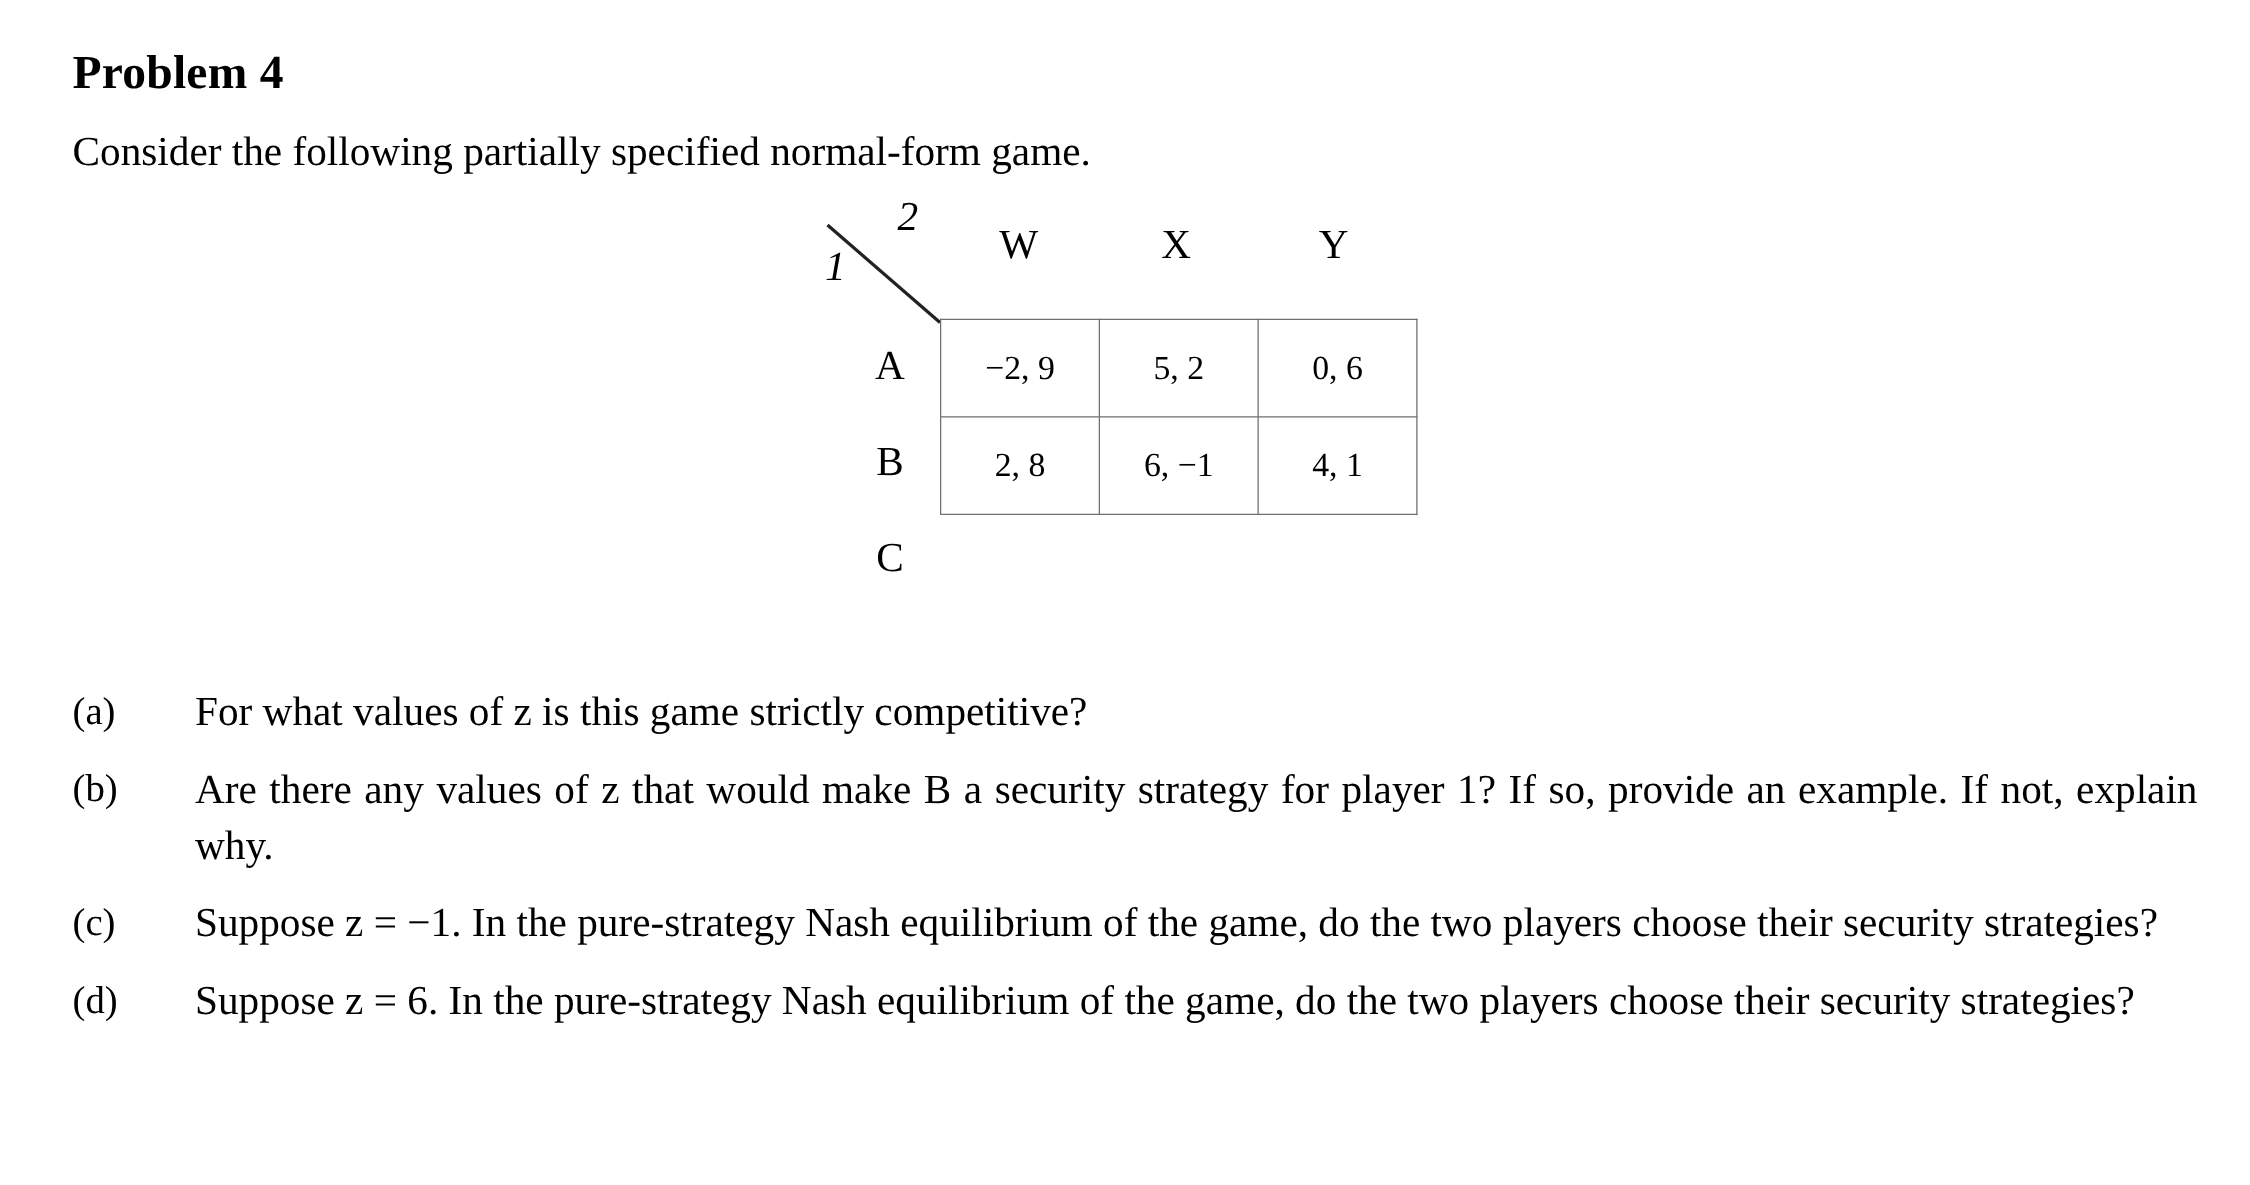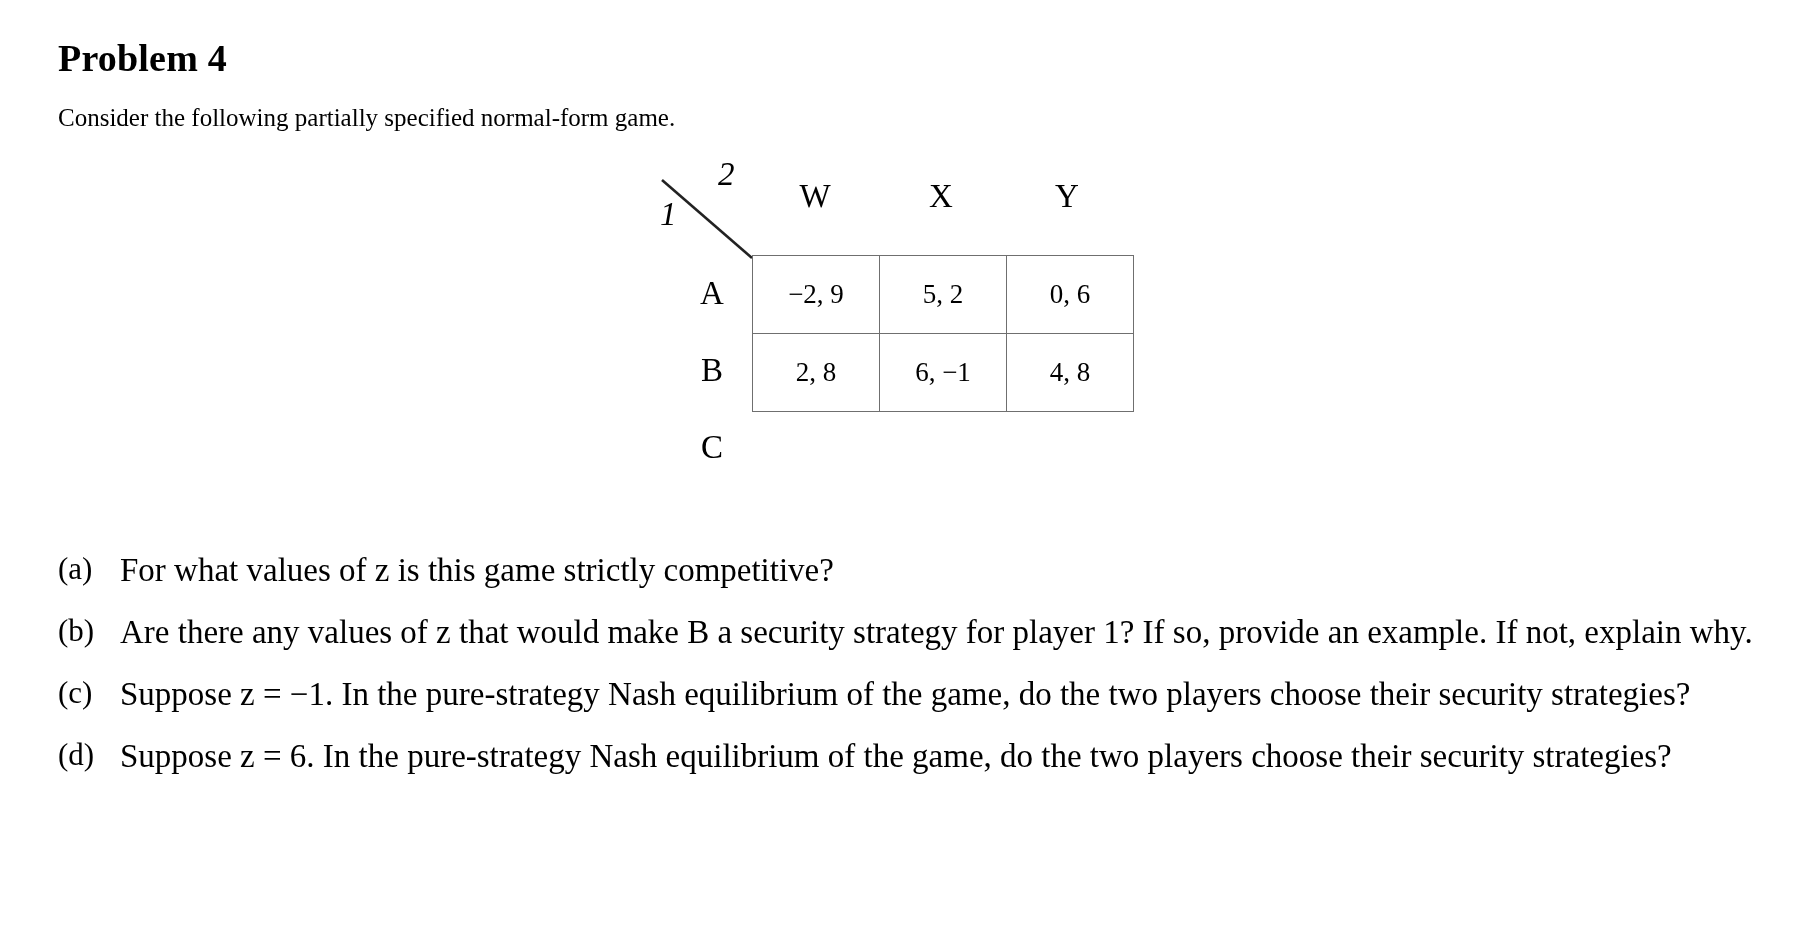--- a/index.html
+++ b/index.html
@@ -29,21 +29,21 @@
     top: 36px;
     font-size: 38px;
     font-weight: bold;
     letter-spacing: 0.2px;
   }
 
   .intro-line {
     position: absolute;
     left: 58px;
     top: 104px;
-    font-size: 25px;
+    font-size: 33px;
   }
 
   
   .matrix-wrap {
     position: absolute;
     left: 650px;
     top: 168px;
     width: 500px;
     height: 300px;
   }
@@ -136,20 +136,21 @@
     position: absolute;
     left: 0;
     top: 0;
     width: 56px;
     font-size: 31px;
   }
   .qtext {
     display: block;
     text-align: justify;
     text-justify: inter-word;
+    margin-left: 36px;
   }
   .qtext.nojust {
     text-align: left;
   }
 </style>
 </head>
 <body>
 
 <div class="page">
 
@@ -181,21 +182,21 @@
     <table class="payoff">
       <tbody>
           <tr>
         <td><span class="cellval">−2, 9</span></td>
         <td><span class="cellval">5, 2</span></td>
         <td><span class="cellval">0, 6</span></td>
       </tr>
       <tr>
         <td><span class="cellval">2, 8</span></td>
         <td><span class="cellval">6, −1</span></td>
-        <td><span class="cellval">4, 8</span></td>
+        <td><span class="cellval">4, 1</span></td>
       </tr>
     </tbody>
       </table>
 
   </div>
 
   <div class="qlist">
 
     <div class="qitem">
       <span class="qmarker">(a)</span>

